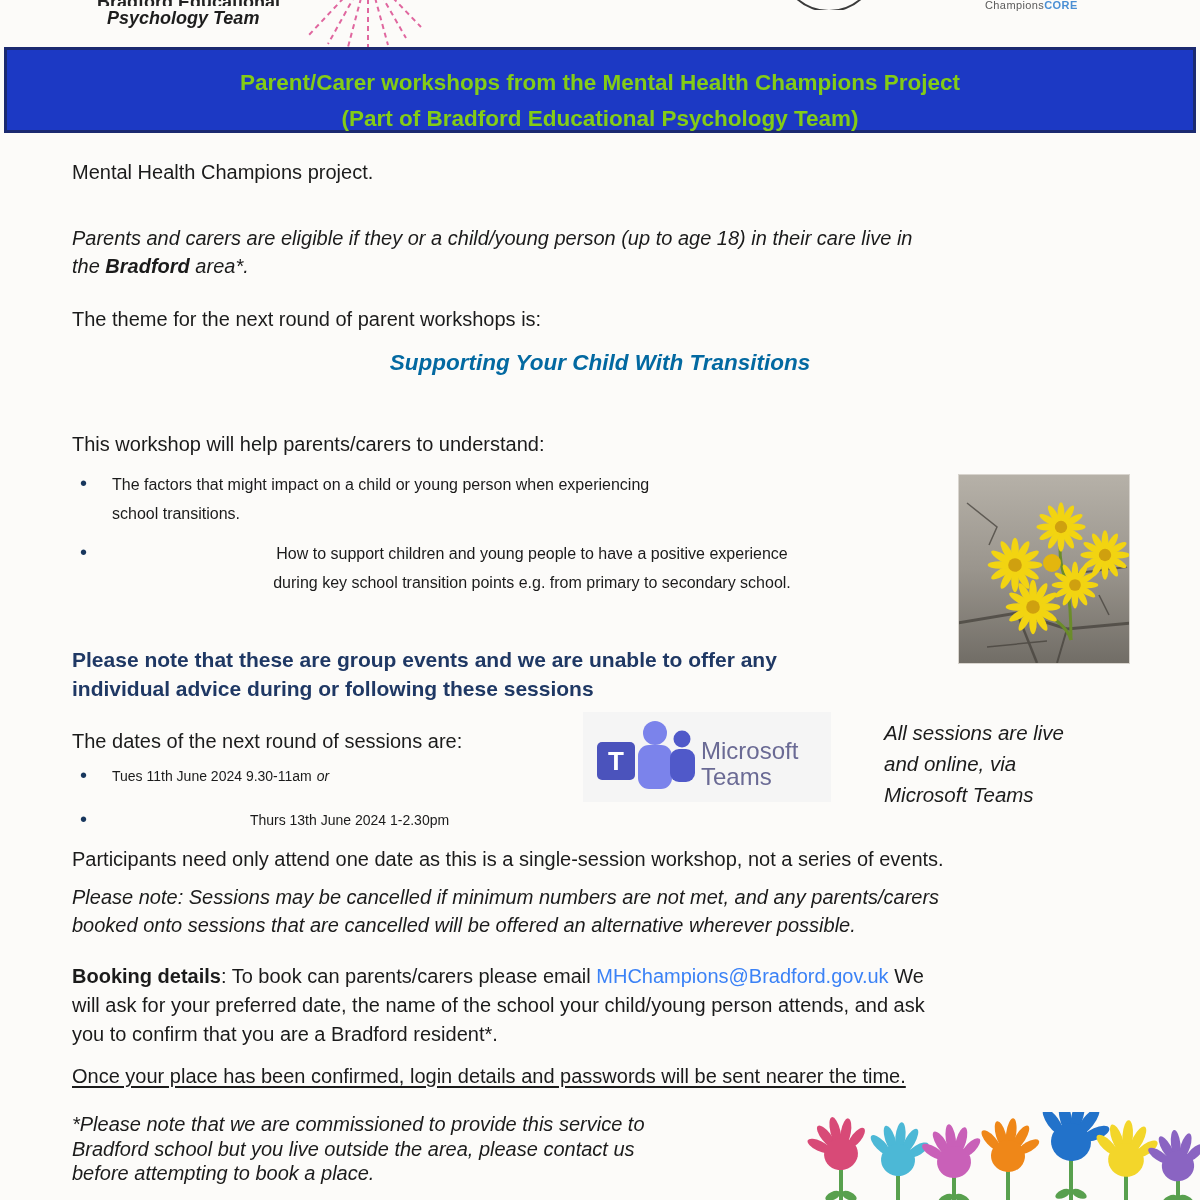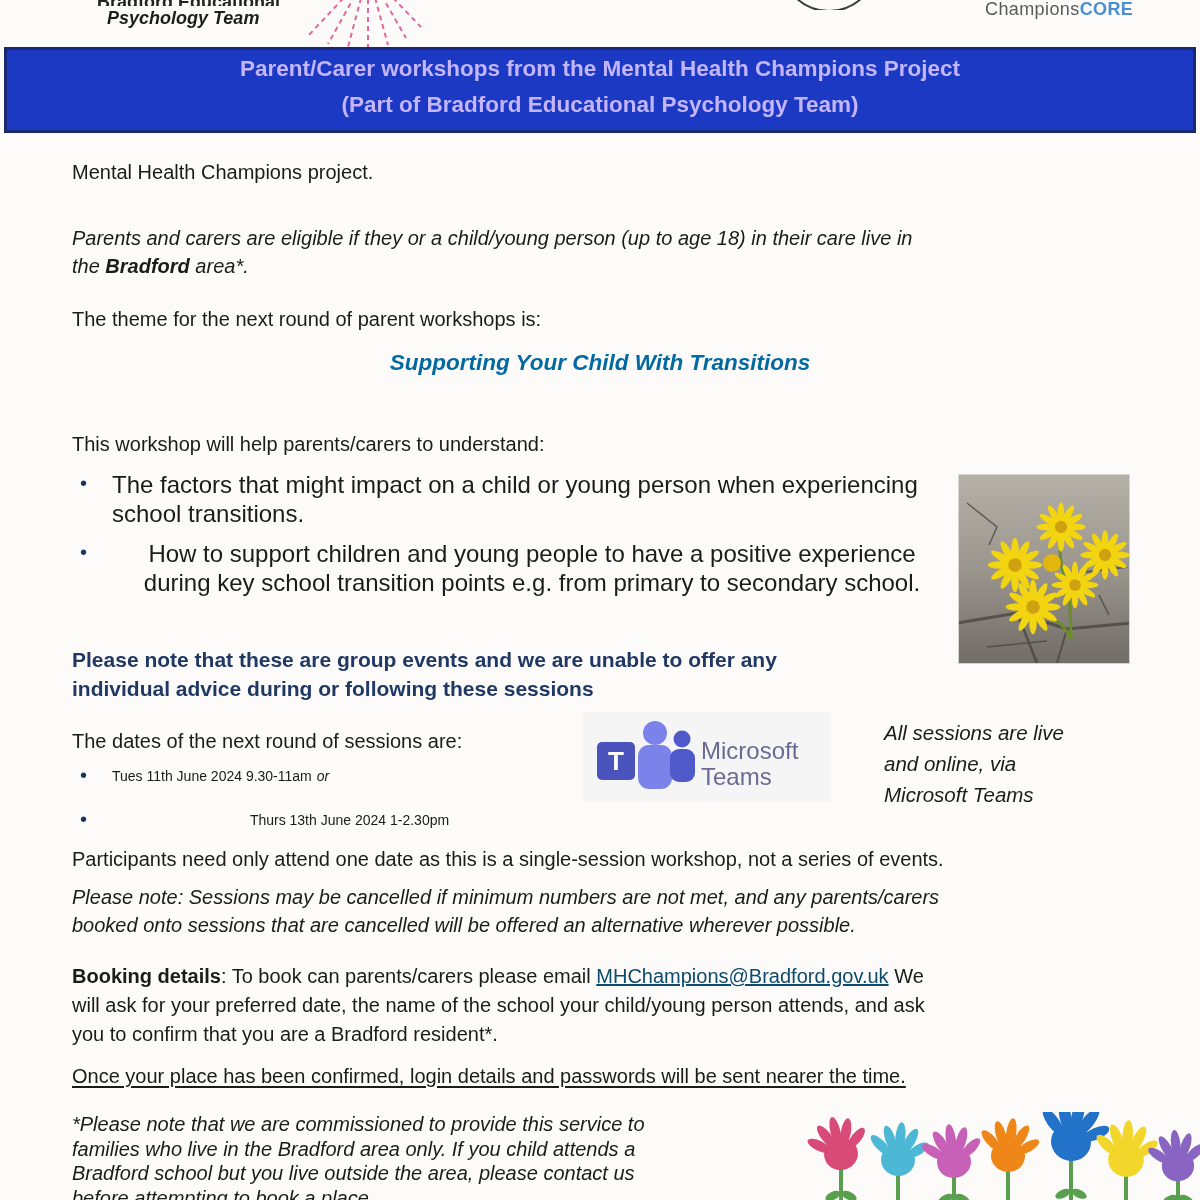--- a/index.html
+++ b/index.html
@@ -10,46 +10,46 @@
   }
   .abs{position:absolute;}
   
   .logo-left{left:95px; top:0; width:240px;}
   .logo-left .cropped{height:6px; overflow:hidden; position:relative;}
   .logo-left .cropped span{position:absolute; bottom:-7px; left:2px; font-weight:bold; font-size:18px; color:#222; white-space:nowrap;}
   .logo-left .name{font-weight:bold; font-size:18px; color:#1d1d1d; padding-left:12px; margin-top:2px; white-space:nowrap;font-style:italic;}
   .starburst{left:300px; top:0;}
   .circle-arc-clip{left:781px; top:0; width:96px; height:10px; overflow:hidden;}
   .circle-arc-clip .circ{position:absolute; top:-72px; left:2px; width:88px; height:80px; border:2.5px solid #3a3a3a; border-radius:50%;}
-  .champions{left:985px; top:-1px; font-size:18px; letter-spacing:.4px; color:#5a5a5a; white-space:nowrap;}
+  .champions{left:985px; top:-1px; font-size:11px; letter-spacing:.4px; color:#5a5a5a; white-space:nowrap;}
   .champions b{color:#4a8fd4; font-weight:bold;}
   
   .banner{
     left:4px; right:4px; top:47px; height:86px; background:#1c39c4;
     border:3px solid #1b2a70; box-sizing:border-box; text-align:center;
-    color:#c4b5fd; font-weight:bold; font-size:22.5px; line-height:36px; padding-top:1px;
+    color:#84cc16; font-weight:bold; font-size:22.5px; line-height:36px; padding-top:15px;
   }
   
   .para{left:72px; width:1060px; font-size:20px; line-height:28px;}
   .italic{font-style:italic;}
   .theme-title{left:72px; width:1056px; top:350px; text-align:center;
     color:#0369a1; font-weight:bold; font-style:italic; font-size:22.5px;}
-  .bullets{left:72px; top:470px; width:880px; font-size:24px; line-height:29px;}
+  .bullets{left:72px; top:470px; width:880px; font-size:16px; line-height:29px;}
   .bullet-item{position:relative; padding-left:40px;}
   .bullet-item + .bullet-item{margin-top:11px;text-align:center;}
   .bullet-item::before{content:"•"; position:absolute; left:8px; top:-1px; color:#17365d; font-size:20px;}
   .navy{color:#1f3864; font-weight:bold; font-size:21px; line-height:29px;}
   .dates{left:72px; top:762px; width:520px; font-size:14px; line-height:28px;}
   .dates .bullet-item + .bullet-item{margin-top:16px;}
   .dates i{margin-left:5px;}
   .teams-box{left:583px; top:712px; width:248px; height:90px; background:#f5f5f5;}
   .live-note{left:884px; top:717px; width:215px; font-size:20.5px; font-style:italic; line-height:31px;}
   .booking{line-height:29px;}
   .booking .lead{font-weight:bold;}
-  .booking a{color:#0c4a6e; text-decoration:underline; cursor:pointer;}
+  .booking a{color:#3b82f6; cursor:pointer;}
   .confirm{text-decoration:underline; text-decoration-thickness:2px; text-underline-offset:3px;}
   .footnote{left:72px; top:1112px; width:630px; font-size:20px; font-style:italic; line-height:24.5px;}
   .flower-box{left:958px; top:474px; width:172px; height:190px; border:1px solid #d8d4ce; box-sizing:border-box;}
   .hands-box{left:786px; top:1112px; width:414px; height:88px; overflow:hidden;}
 </style>
 </head>
 <body>
 
 <div class="page">
 
@@ -203,21 +203,20 @@
   <div class="abs para booking" style="top:962px;">
     <div><span class="lead">Booking details</span><span>: To book can parents/carers please email </span><a>MHChampions@Bradford.gov.uk</a><span> We</span></div>
     <div>will ask for your preferred date, the name of the school your child/young person attends, and ask</div>
     <div>you to confirm that you are a Bradford resident*.</div>
   </div>
 
   <div class="abs para confirm" style="top:1062px;">Once your place has been confirmed, login details and passwords will be sent nearer the time.</div>
 
   <div class="abs footnote">
     <div>*Please note that we are commissioned to provide this service to</div>
-    <div>families who live in the Bradford area only. If you child attends a</div>
     <div>Bradford school but you live outside the area, please contact us</div>
     <div>before attempting to book a place.</div>
   </div>
 
   <div class="abs hands-box">
     <svg width="414" height="88" viewBox="0 0 414 88">
       <defs>
         <g id="hand">
           <ellipse rx="5" ry="13" cx="-19" cy="-13" transform="rotate(-50 -19 -13)"></ellipse>
           <ellipse rx="5" ry="14" cx="-10" cy="-20" transform="rotate(-24 -10 -20)"></ellipse>

